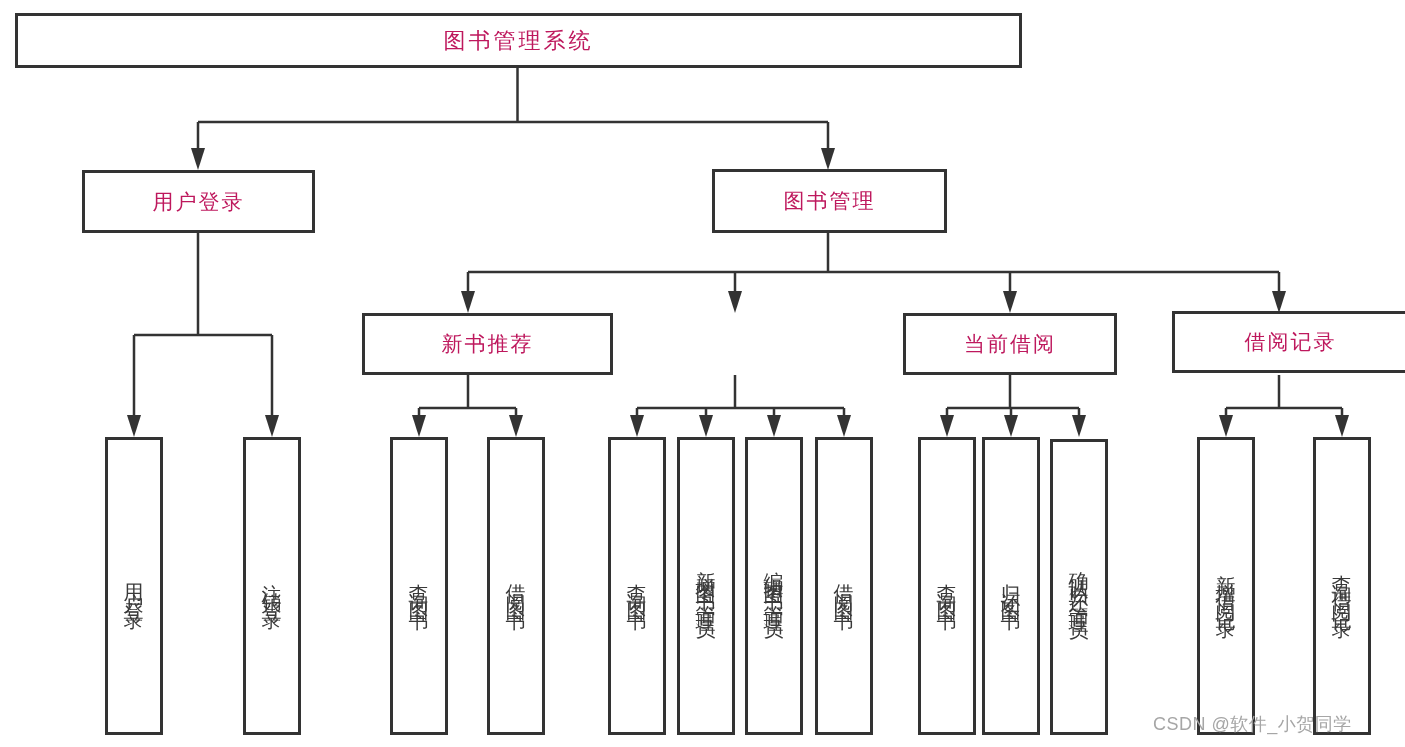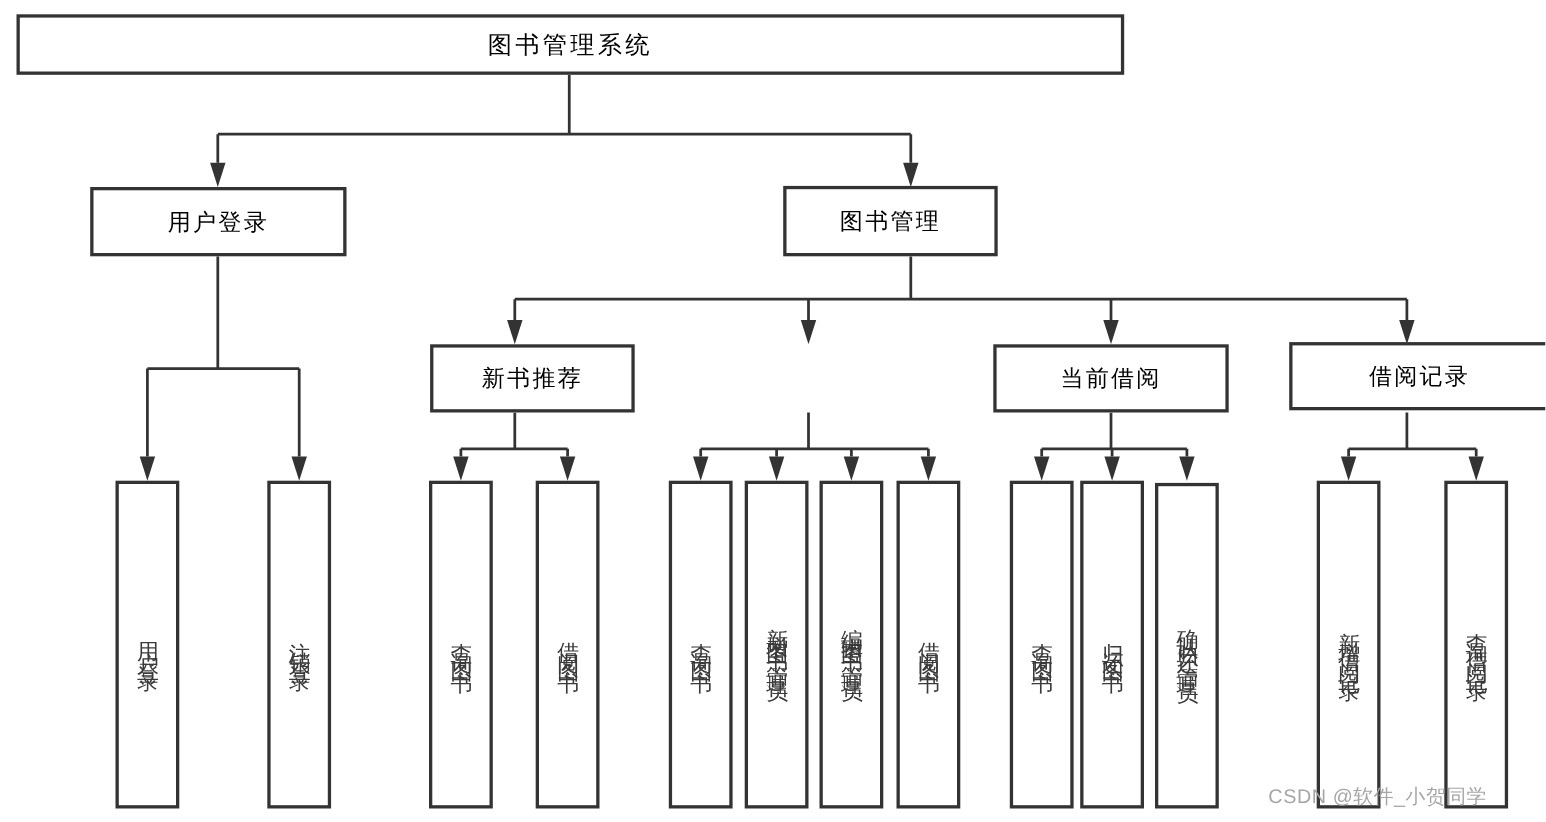--- a/index.html
+++ b/index.html
@@ -22,21 +22,21 @@
     pointer-events: none;
   }
   .hnode {
     position: absolute;
     box-sizing: border-box;
     border: 3px solid #333333;
     background: #ffffff;
     display: flex;
     align-items: center;
     justify-content: center;
-    color: #000000;
+    color: #be185d;
     font-size: 21px;
     letter-spacing: 2px;
     white-space: nowrap;
   }
   .root-node {
     font-size: 22px;
     letter-spacing: 3px;
   }
   .vnode {
     position: absolute;
@@ -104,23 +104,23 @@
       <polygon points="1004,415 1018,415 1011,437"></polygon>
       <polygon points="1072,415 1086,415 1079,437"></polygon>
       <polygon points="1219,415 1233,415 1226,437"></polygon>
       <polygon points="1335,415 1349,415 1342,437"></polygon>
     </g>
   </svg>
 
   <div class="hnode root-node" style="left:15px; top:13px; width:1007px; height:55px;">图书管理系统</div>
 
   <div class="hnode" style="left:82px; top:170px; width:233px; height:63px;">用户登录</div>
-  <div class="hnode" style="left:712px; top:169px; width:195px; height:64px;text-align:center;">图书管理</div>
+  <div class="hnode" style="left:712px; top:169px; width:235px; height:64px;text-align:center;">图书管理</div>
 
-  <div class="hnode" style="left:362px; top:313px; width:186px; height:62px;margin-left:29px;">新书推荐</div>
+  <div class="hnode" style="left:362px; top:313px; width:251px; height:62px;">新书推荐</div>
   <div class="hnode" style="left:903px; top:313px; width:214px; height:62px;text-align:center;">当前借阅</div>
   <div class="hnode" style="left:1172px; top:311px; width:237px; height:62px;">借阅记录</div>
 
   <div class="vnode" style="left:105px; top:437px; width:58px; height:298px;">用户登录</div>
   <div class="vnode" style="left:243px; top:437px; width:58px; height:298px;">注销登录</div>
 
   <div class="vnode" style="left:390px; top:437px; width:58px; height:298px;">查询图书</div>
   <div class="vnode" style="left:487px; top:437px; width:58px; height:298px;">借阅图书</div>
 
   <div class="vnode" style="left:608px; top:437px; width:58px; height:298px;">查询图书</div>

